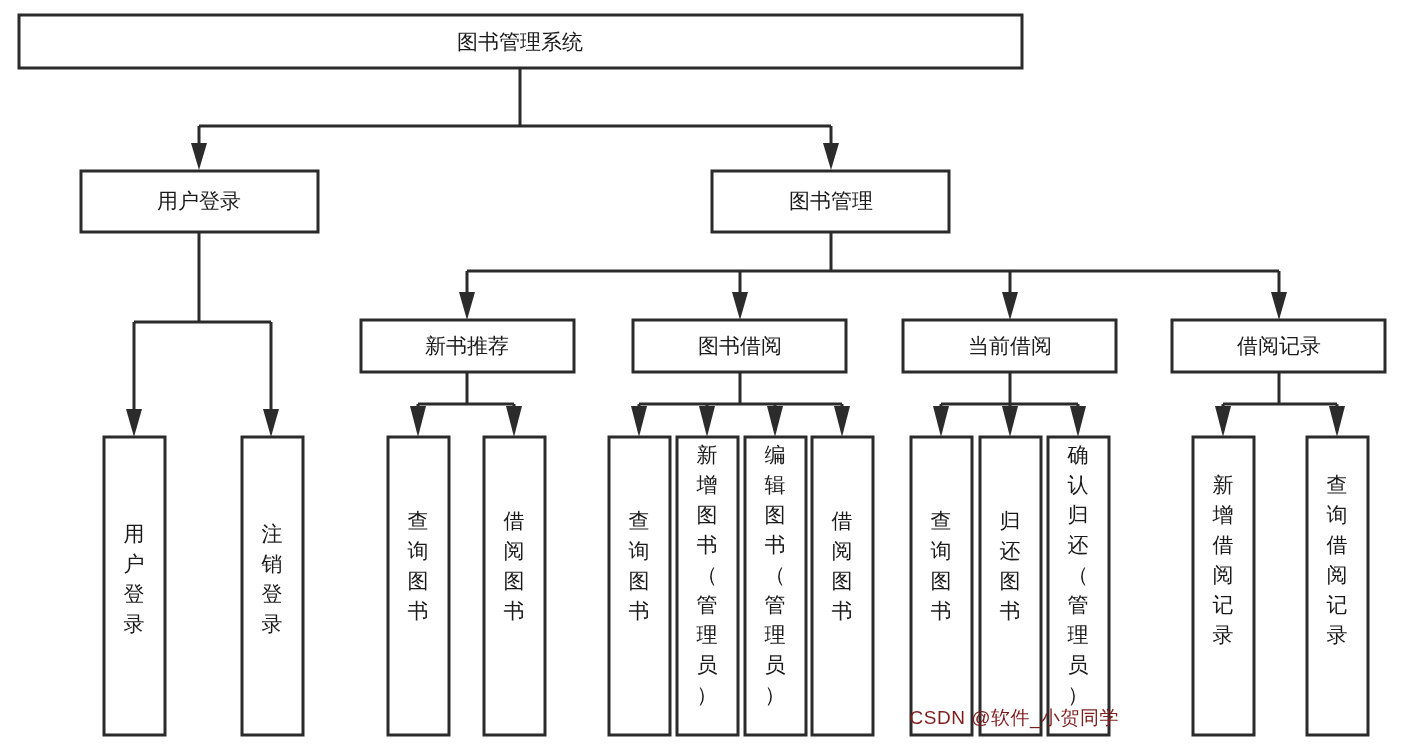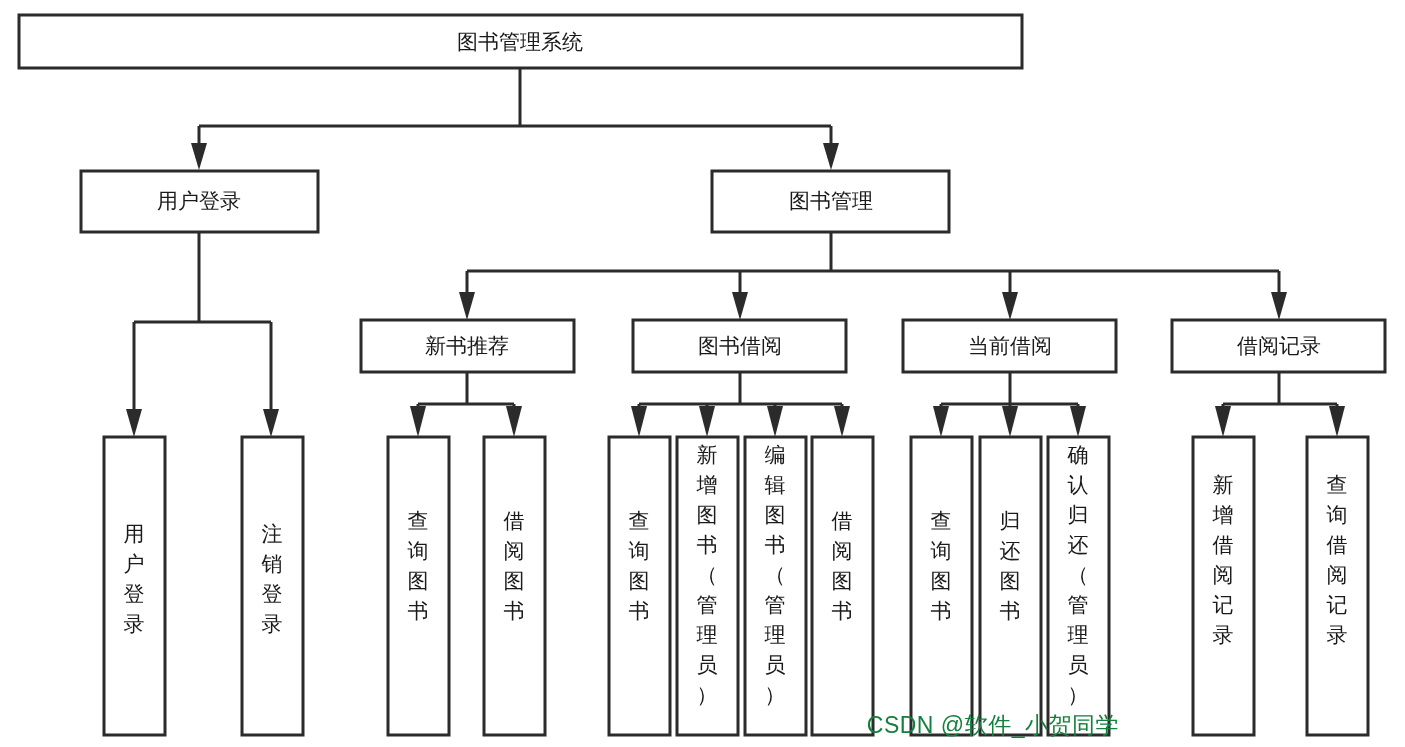--- a/index.html
+++ b/index.html
@@ -53,24 +53,24 @@
   }
   .node-label-v {
     font-family: "Liberation Sans", "DejaVu Sans", sans-serif;
     font-size: 21px;
     fill: #1a1a1a;
     text-anchor: middle;
   }
   .watermark {
     position: absolute;
     right: 12px;
-    bottom: 6px;
-    font-family: "Liberation Sans", "DejaVu Sans", sans-serif;
-    font-size: 23px;
-    color: #15803d;
+    bottom: 16px;
+    font-family: "Liberation Sans", "DejaVu Sans", sans-serif;
+    font-size: 19px;
+    color: #7f1d1d;
     letter-spacing: 0.5px;
     white-space: nowrap;
     pointer-events: none;
   }
 </style>
 </head>
 <body>
 
 <div id="diagram-root">
   <svg class="flow" viewBox="0 0 1405 747" xmlns="http://www.w3.org/2000/svg">

